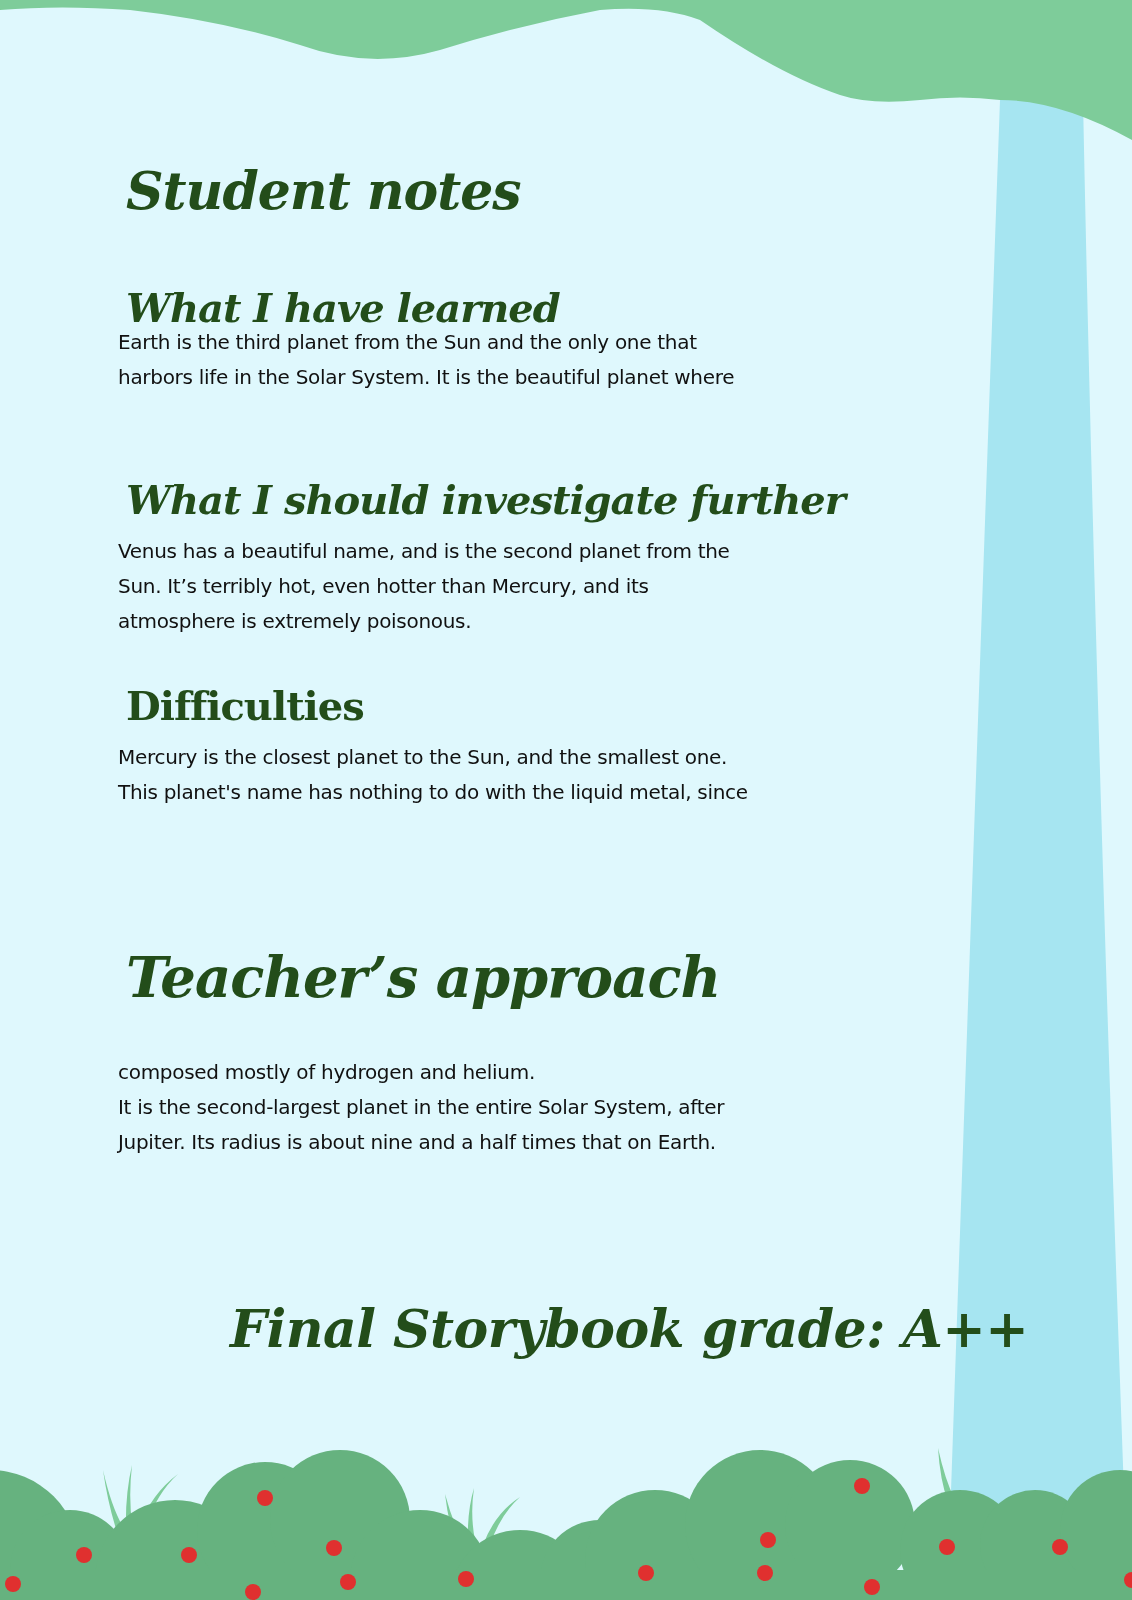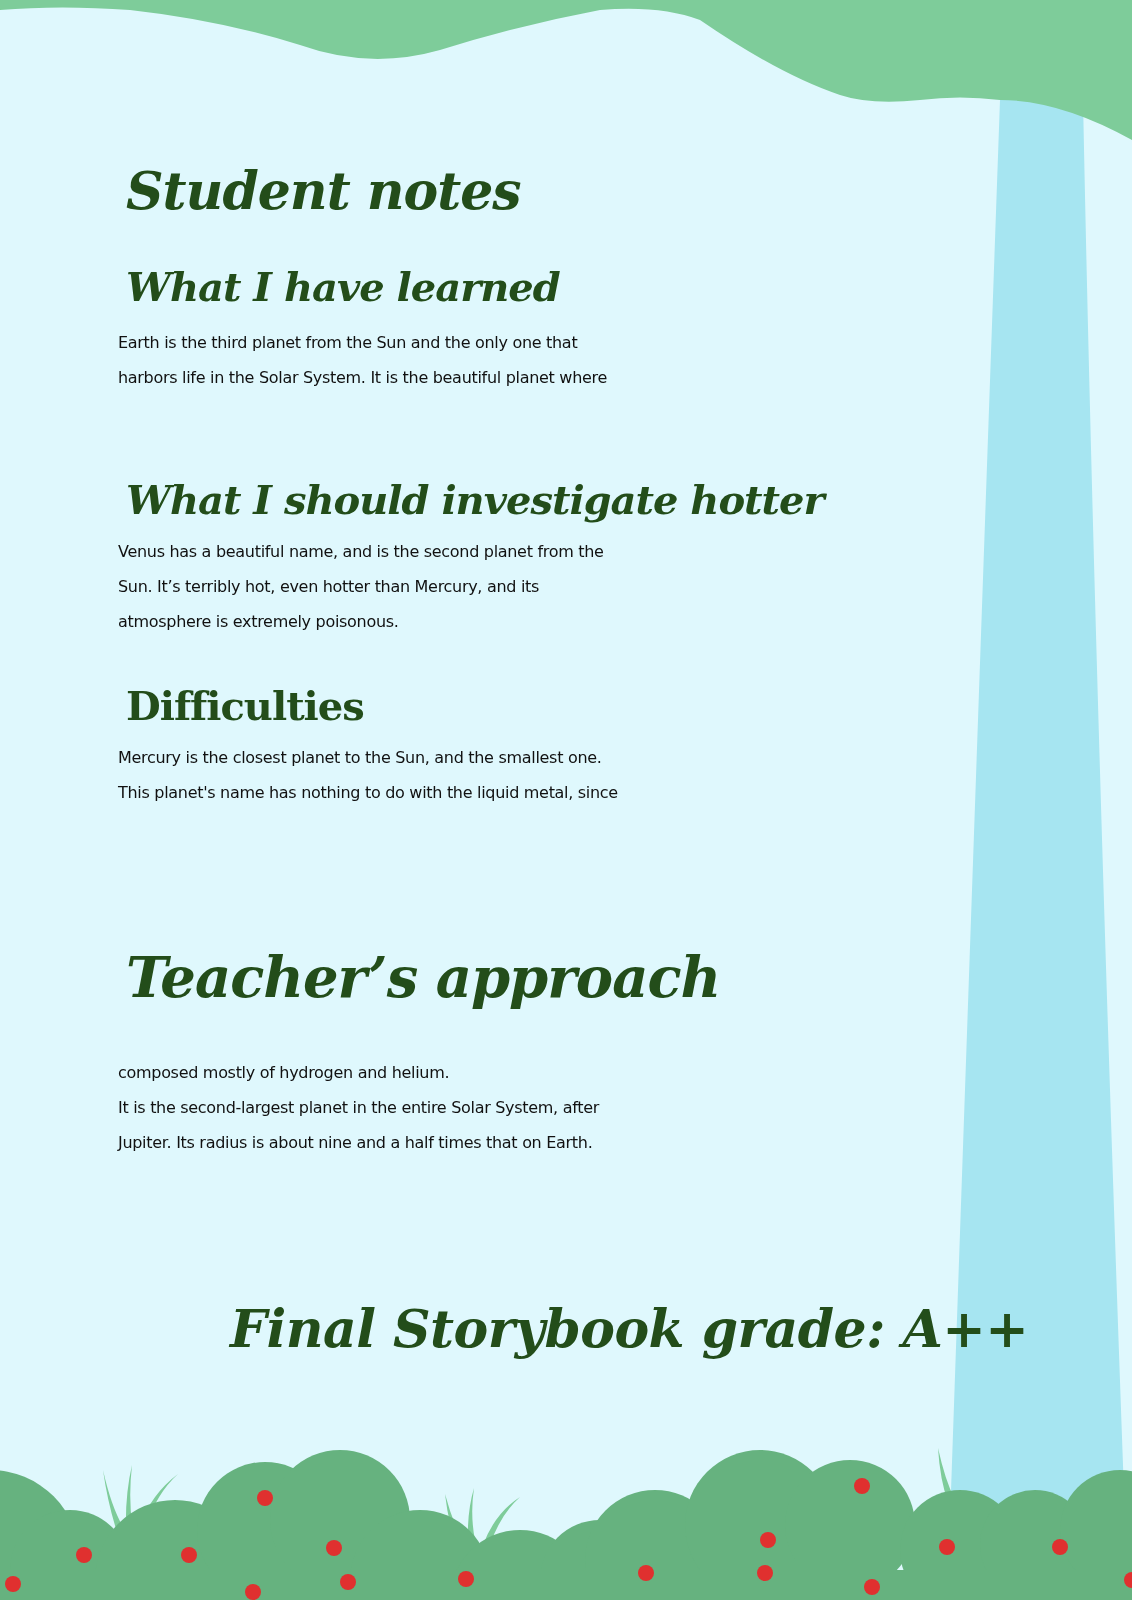--- a/index.html
+++ b/index.html
@@ -47,21 +47,21 @@
       font-size: 40px;
       letter-spacing: -1px;
     }
     .h2.upright {
       font-style: normal;
     }
     .para {
       position: absolute;
       margin: 0;
       font-family: "DejaVu Sans", sans-serif;
-      font-size: 16px;
+      font-size: 20px;
       line-height: 35px;
       color: #111111;
       width: 880px;
       letter-spacing: -0.3px;
     }
     .para span {
       display: block;
       white-space: nowrap;
     }
     .grade {
@@ -126,29 +126,29 @@
     <circle cx="947" cy="1547" r="8"></circle>
     <circle cx="1060" cy="1547" r="8"></circle>
     <circle cx="1132" cy="1580" r="8"></circle>
   </g>
 </svg>
 
 <main class="content">
   <h1 class="h1" style="top:152px;">Student notes</h1>
 
   <section>
-    <h2 class="h2" style="top:255px;">What I have learned</h2>
+    <h2 class="h2" style="top:276px;">What I have learned</h2>
     <p class="para" style="top:325px;">
       <span>Earth is the third planet from the Sun and the only one that</span>
       <span>harbors life in the Solar System. It is the beautiful planet where</span>
     </p>
   </section>
 
   <section>
-    <h2 class="h2" style="top:468px;">What I should investigate hotter</h2>
+    <h2 class="h2" style="top:468px;">What I should investigate further</h2>
     <p class="para" style="top:534px;">
       <span>Venus has a beautiful name, and is the second planet from the</span>
       <span>Sun. It’s terribly hot, even hotter than Mercury, and its</span>
       <span>atmosphere is extremely poisonous.</span>
     </p>
   </section>
 
   <section>
     <h2 class="h2 upright" style="top:674px;">Difficulties</h2>
     <p class="para" style="top:740px;">

